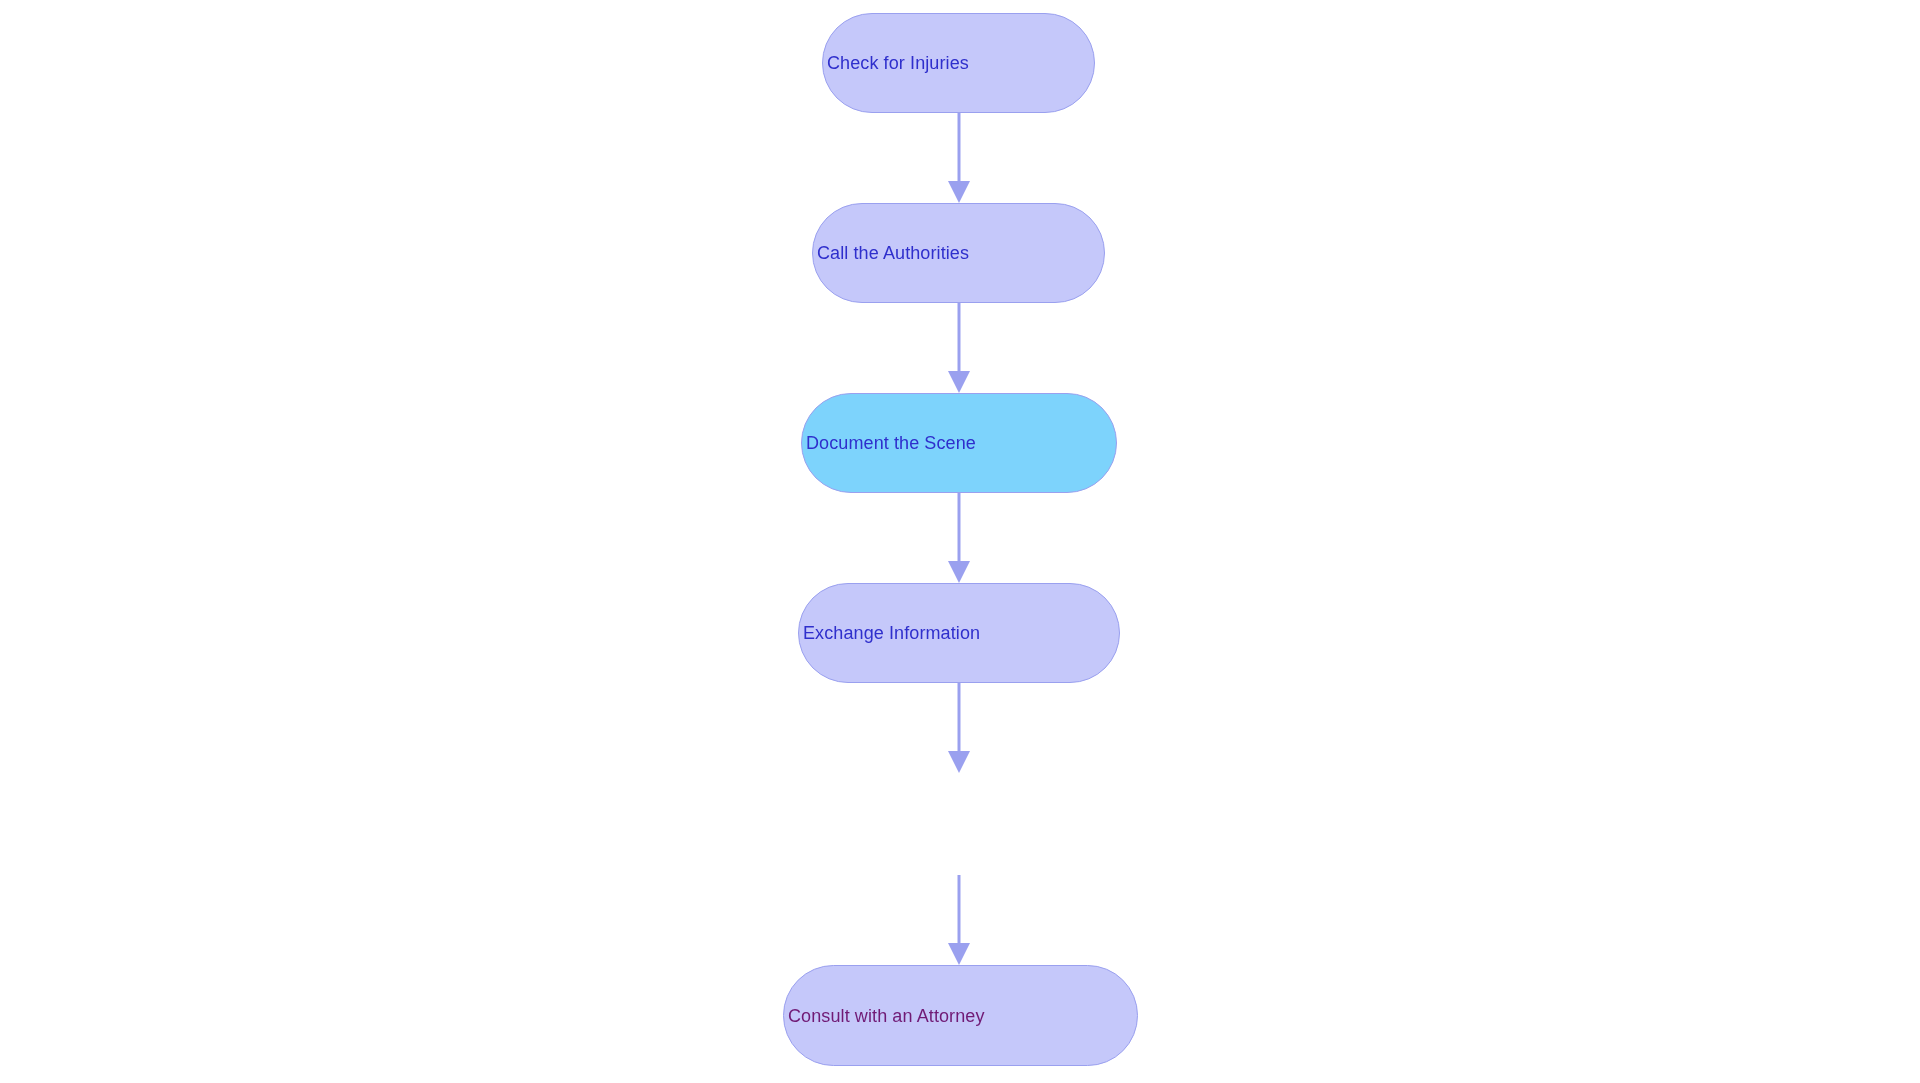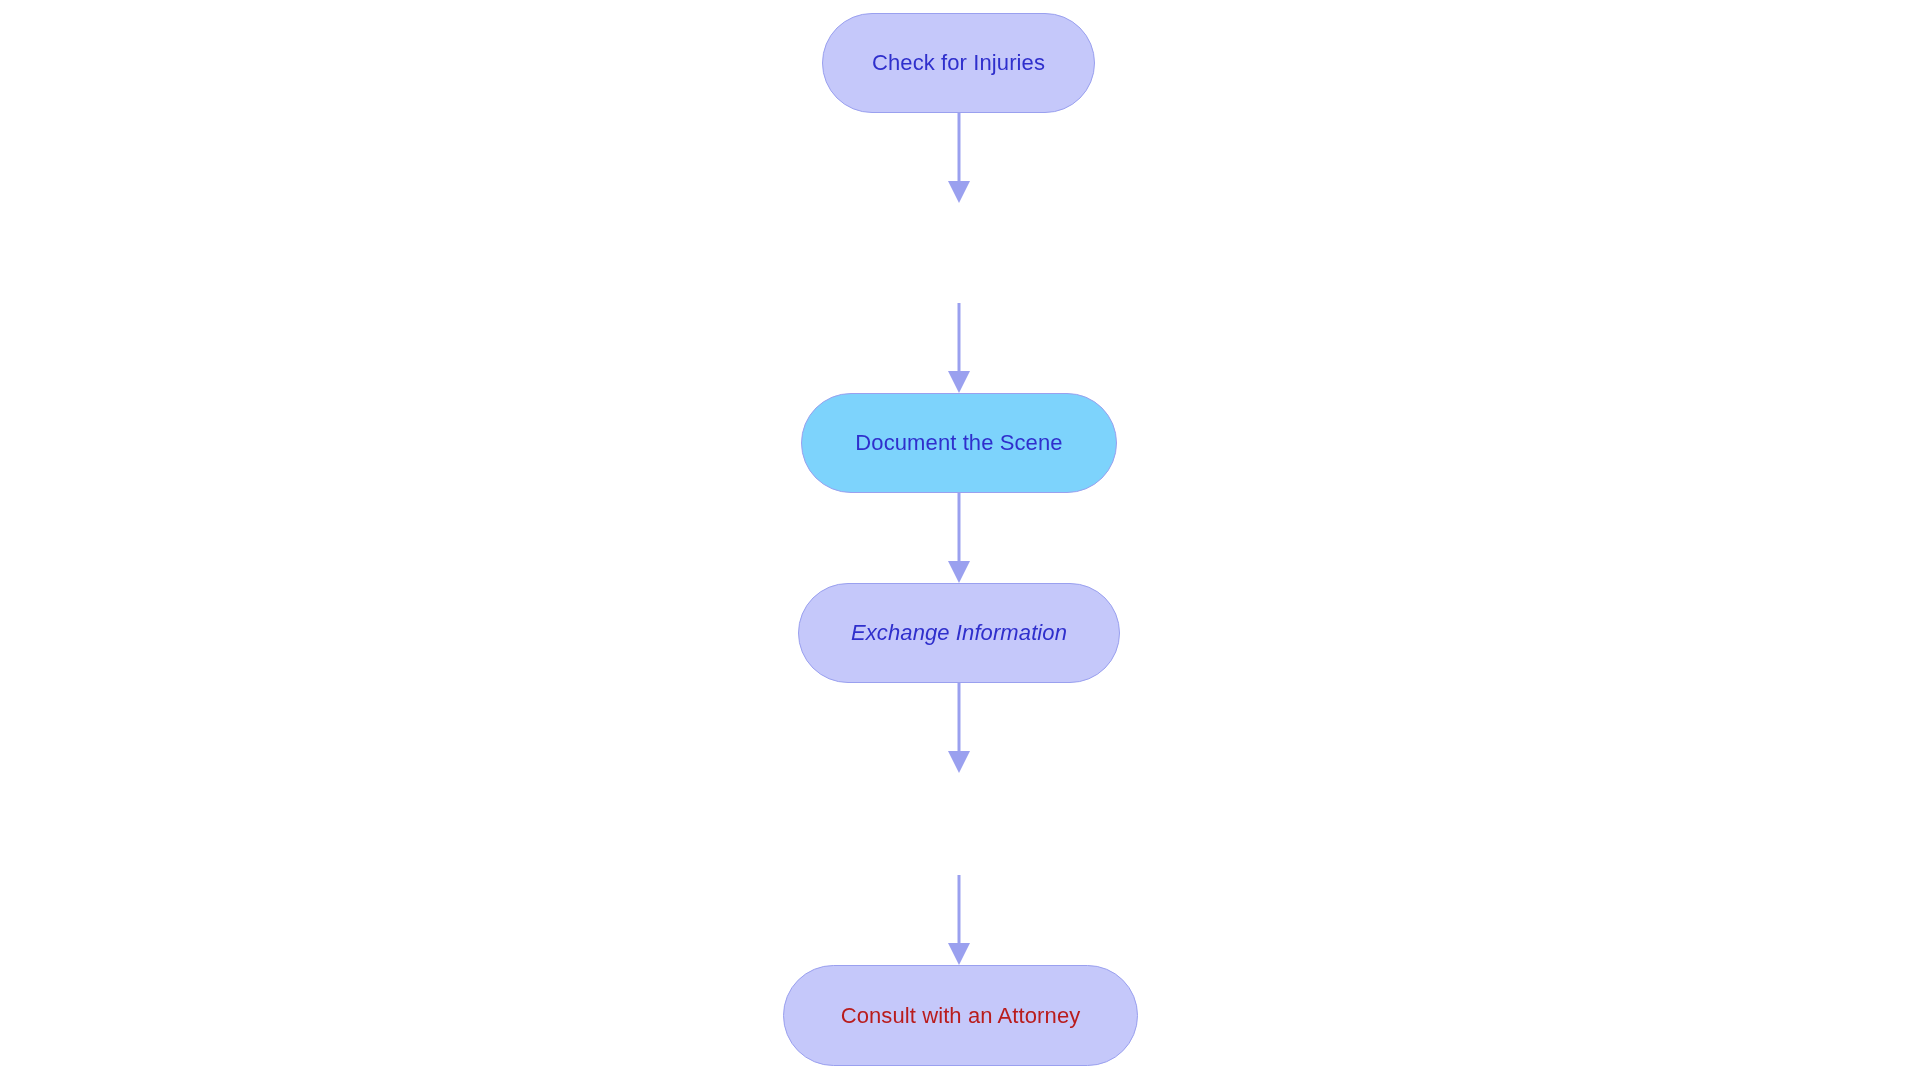--- a/index.html
+++ b/index.html
@@ -16,27 +16,26 @@
     width: 1920px;
     height: 1083px;
     background: #ffffff;
     overflow: hidden;
   }
   .flow-node {
     position: absolute;
     box-sizing: border-box;
     display: flex;
     align-items: center;
-    justify-content: center;
     background: #c5c8fa;
     border: 1.6px solid #9aa0ef;
     border-radius: 999px;
     color: #2f2fcc;
     font-family: "Liberation Sans", sans-serif;
-    font-size: 22px;
+    font-size: 18px;
     font-weight: 400;
     letter-spacing: 0.1px;
     white-space: nowrap;
     line-height: 1;
     user-select: none;
   }
   .flow-node-label {
     display: block;
     padding: 0 4px;
   }
@@ -79,22 +78,25 @@
     </div>
     <div class="flow-arrow" style="left: 946px; top: 875px; width: 26px; height: 90px;">
       <svg width="26" height="90" viewBox="0 0 26 90">
         <line x1="13" y1="0" x2="13" y2="70" stroke="#9aa0ef" stroke-width="3"></line>
         <polygon points="2,68 24,68 13,90" fill="#9aa0ef"></polygon>
       </svg>
     </div>
     <div class="flow-node" style="left: 822px; top: 13px; width: 273px; height: 100px; background: rgb(197, 200, 250); border-color: rgb(154, 160, 239); color: rgb(47, 47, 204);">
       <span class="flow-node-label">Check for Injuries</span>
     </div>
+    <div class="flow-node" style="left: 812px; top: 203px; width: 293px; height: 100px; background: rgb(197, 200, 250); border-color: rgb(154, 160, 239); color: rgb(47, 47, 204);">
+      <span class="flow-node-label">Call the Authorities</span>
+    </div>
     <div class="flow-node" style="left: 801px; top: 393px; width: 316px; height: 100px; background: #7dd3fc; border-color: rgb(154, 160, 239); color: rgb(47, 47, 204);">
       <span class="flow-node-label">Document the Scene</span>
     </div>
-    <div class="flow-node" style="left: 798px; top: 583px; width: 322px; height: 100px; background: rgb(197, 200, 250); border-color: rgb(154, 160, 239); color: rgb(47, 47, 204); font-style: italic;">
+    <div class="flow-node" style="left: 798px; top: 583px; width: 322px; height: 100px; background: rgb(197, 200, 250); border-color: rgb(154, 160, 239); color: rgb(47, 47, 204);">
       <span class="flow-node-label">Exchange Information</span>
     </div>
-    <div class="flow-node" style="left: 783px; top: 965px; width: 355px; height: 101px; background: rgb(197, 200, 250); border-color: rgb(154, 160, 239); color: #b91c1c;">
+    <div class="flow-node" style="left: 783px; top: 965px; width: 355px; height: 101px; background: rgb(197, 200, 250); border-color: rgb(154, 160, 239); color: #701a75;">
       <span class="flow-node-label">Consult with an Attorney</span>
     </div>
   </div>
 
 </body></html>

